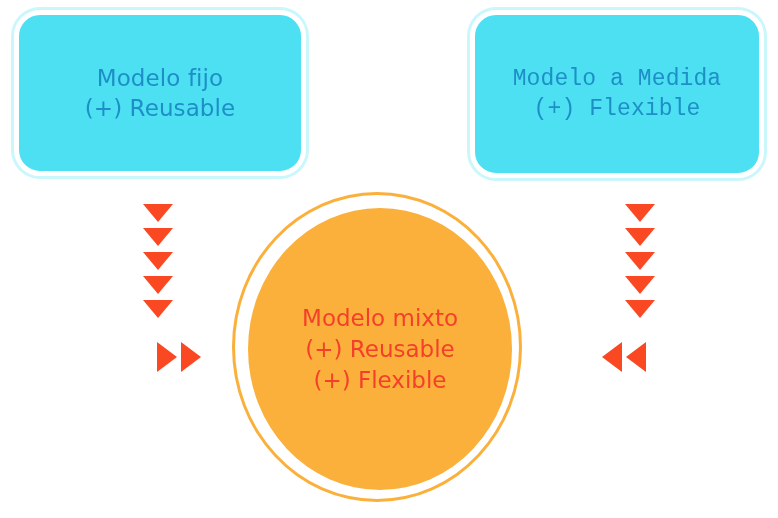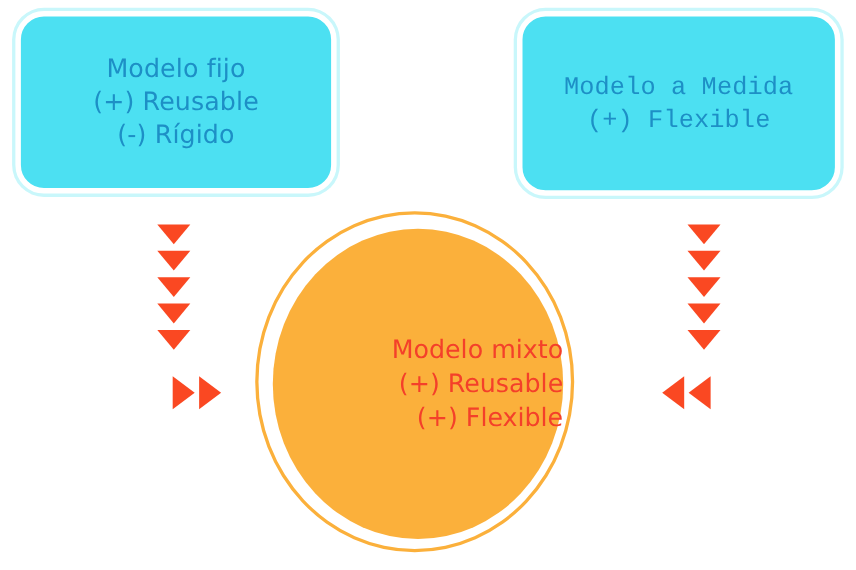--- a/index.html
+++ b/index.html
@@ -75,21 +75,21 @@
   #circle-inner {
     position: absolute;
     left: 248px;
     top: 208px;
     width: 264px;
     height: 282px;
     border-radius: 50%;
     background: #FBB03B;
     display: flex;
     flex-direction: column;
-    align-items: flex-end;
+    align-items: center;
     justify-content: center;
   }
   #circle-inner .line {
     color: #F4402A;
     font-size: 23px;
     line-height: 31px;
     white-space: nowrap;
     text-align: center;
   }
 
@@ -131,21 +131,20 @@
   #arrows-left-right { left: 602px; top: 342px; }
 </style>
 </head>
 <body>
 
 <div id="canvas">
 
   <div id="box-left" class="model-box">
     <div class="line">Modelo fijo</div>
     <div class="line">(+) Reusable</div>
-    <div class="line">(-) Rígido</div>
   </div>
 
   <div id="box-right" class="model-box">
     <div class="line">Modelo a Medida</div>
     <div class="line">(+) Flexible</div>
   </div>
 
   <div id="circle-outer"></div>
   <div id="circle-inner">
     <div class="line">Modelo mixto</div>

